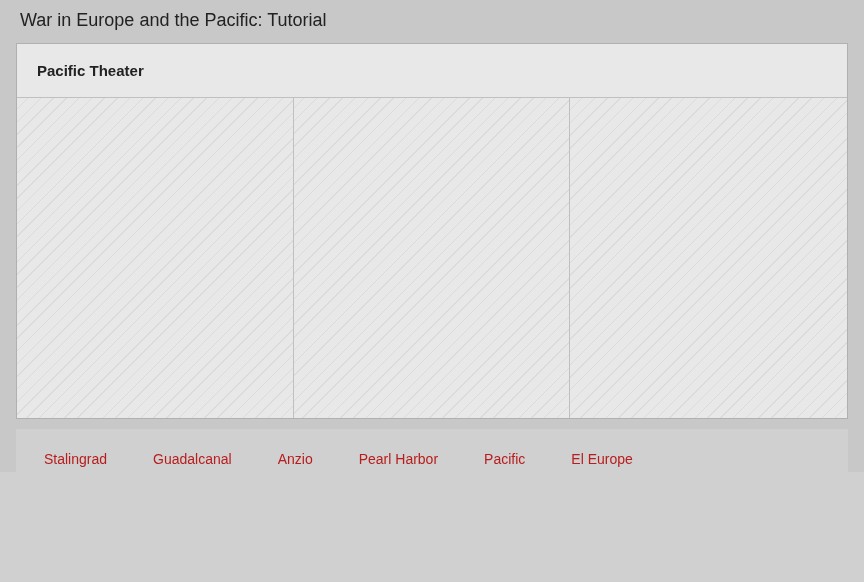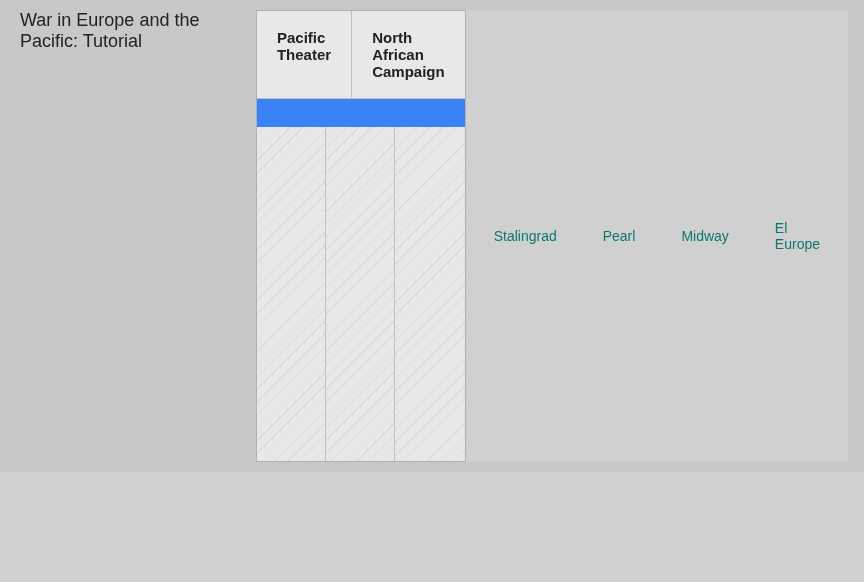--- a/index.html
+++ b/index.html
@@ -15,39 +15,39 @@
       font-family: Arial, sans-serif;
       overflow: hidden;
       position: relative;
     }
 
     .page-container {
       width: 864px;
       height: 472px;
       background-color: #c8c8c8;
       display: flex;
-      flex-direction: row;
+      flex-direction: column;
       padding: 10px 16px;
     }
 
     .page-title {
       font-size: 18px;
       font-weight: normal;
       color: #222;
       margin-bottom: 12px;
       padding-left: 4px;
     }
 
     .main-content {
-      background-color: #3b82f6;
+      background-color: #d946ef;
       border: 1px solid #b0b0b0;
       flex: 1;
       display: flex;
       flex-direction: column;
-      gap: 28px;
+      margin-bottom: 10px;
     }
 
     .table-header {
       display: grid;
       grid-template-columns: 1fr 1fr 1fr;
       border-bottom: 1px solid #c0c0c0;
       background-color: #e8e8e8;
     }
 
     .col-header {
@@ -98,43 +98,44 @@
       background-color: #d0d0d0;
       padding: 16px 20px;
       display: flex;
       align-items: center;
       gap: 30px;
       min-height: 60px;
     }
 
     .answer-item {
       font-size: 14px;
-      color: #0f766e;
+      color: #b91c1c;
       cursor: pointer;
       padding: 4px 8px;
       border-radius: 3px;
     }
   </style>
 </head>
 <body>
 
 <div class="page-container">
   <div class="page-title">War in Europe and the Pacific: Tutorial</div>
 
   <div class="main-content">
     <div class="table-header">
       <div class="col-header">Pacific Theater</div>
-      <div class="col-header">North African Campaign</div>
     </div>
     <div class="table-body">
       <div class="col-cell"></div>
       <div class="col-cell"></div>
       <div class="col-cell"></div>
     </div>
   </div>
 
   <div class="bottom-bar">
     <span class="answer-item">Stalingrad</span>
-    <span class="answer-item">Pearl</span>
-    <span class="answer-item">Midway</span>
+    <span class="answer-item">Guadalcanal</span>
+    <span class="answer-item">Anzio</span>
+    <span class="answer-item">Pearl Harbor</span>
+    <span class="answer-item">Pacific</span>
     <span class="answer-item">El Europe</span>
   </div>
 </div>
 
 </body></html>

